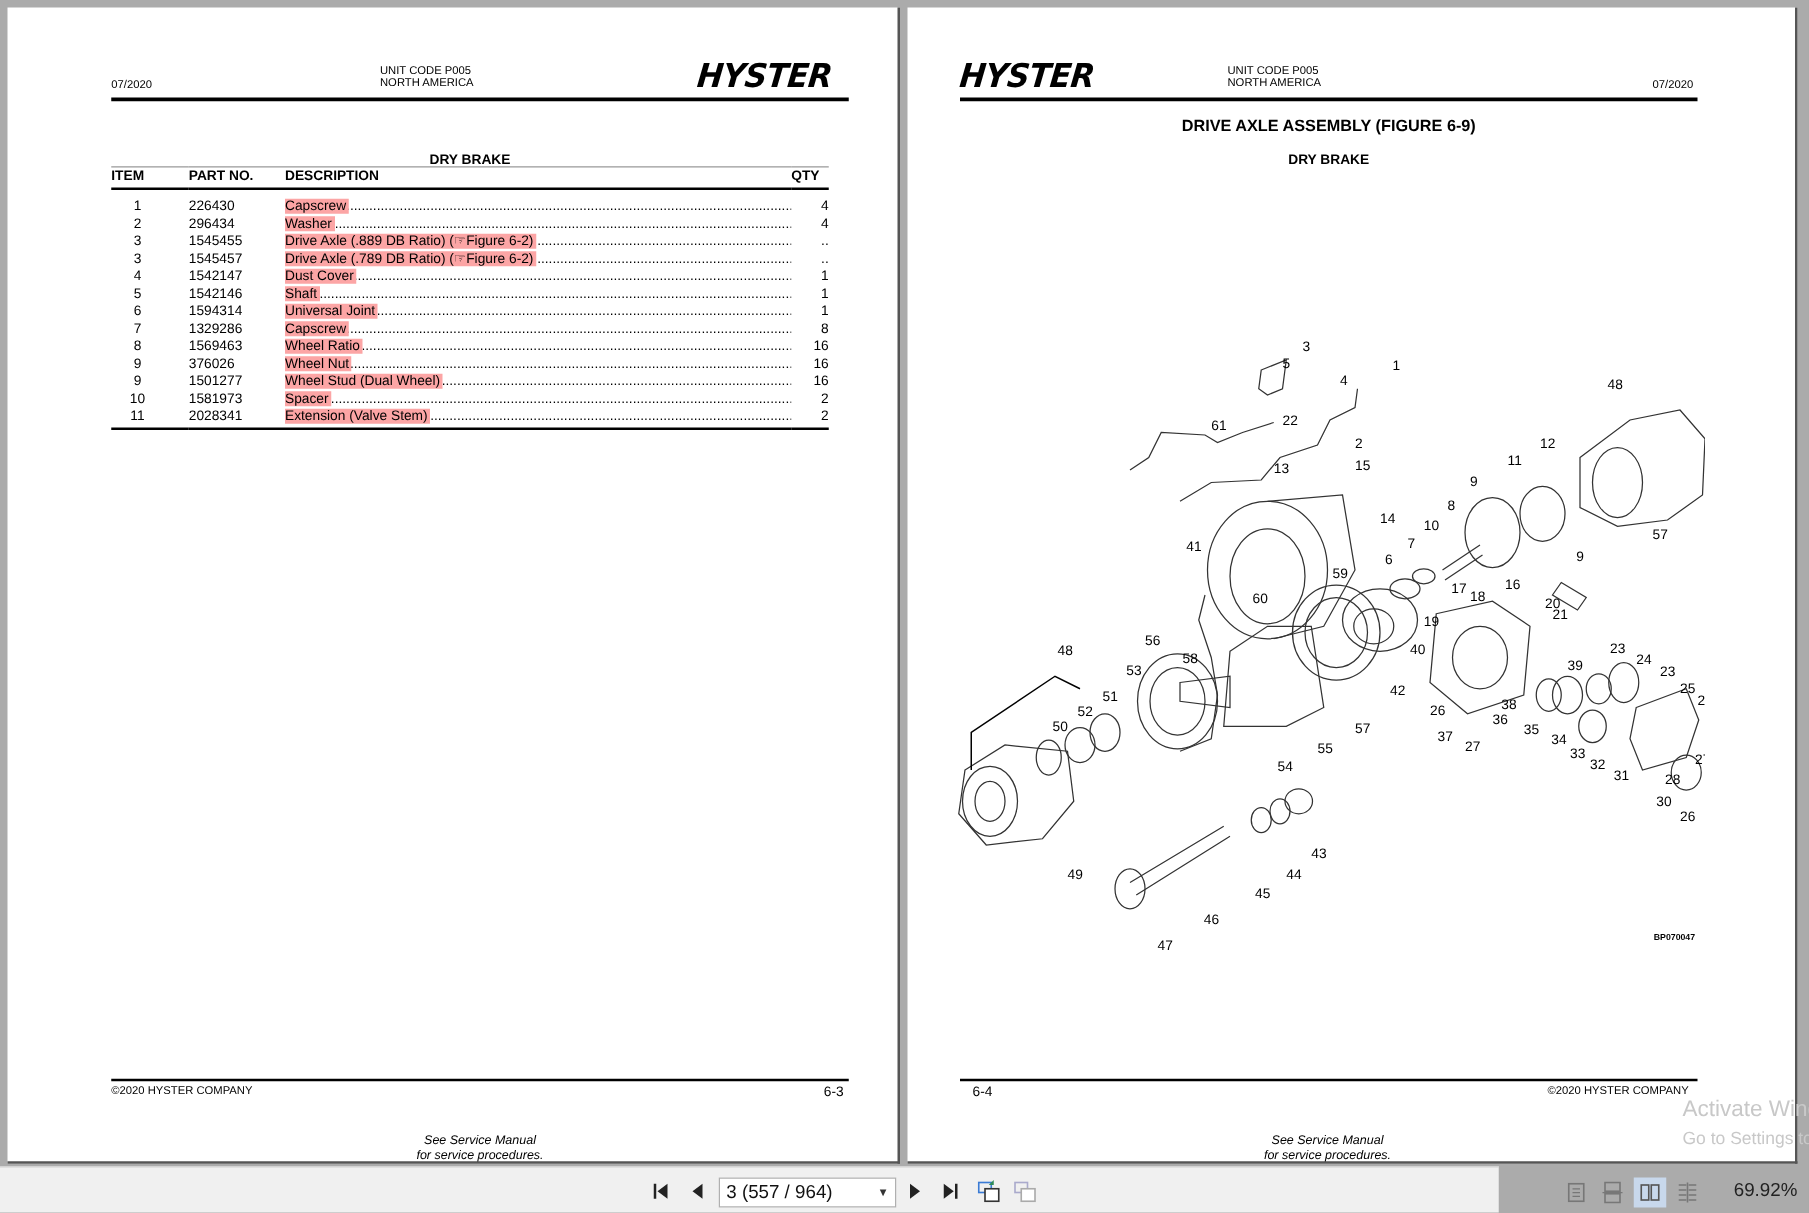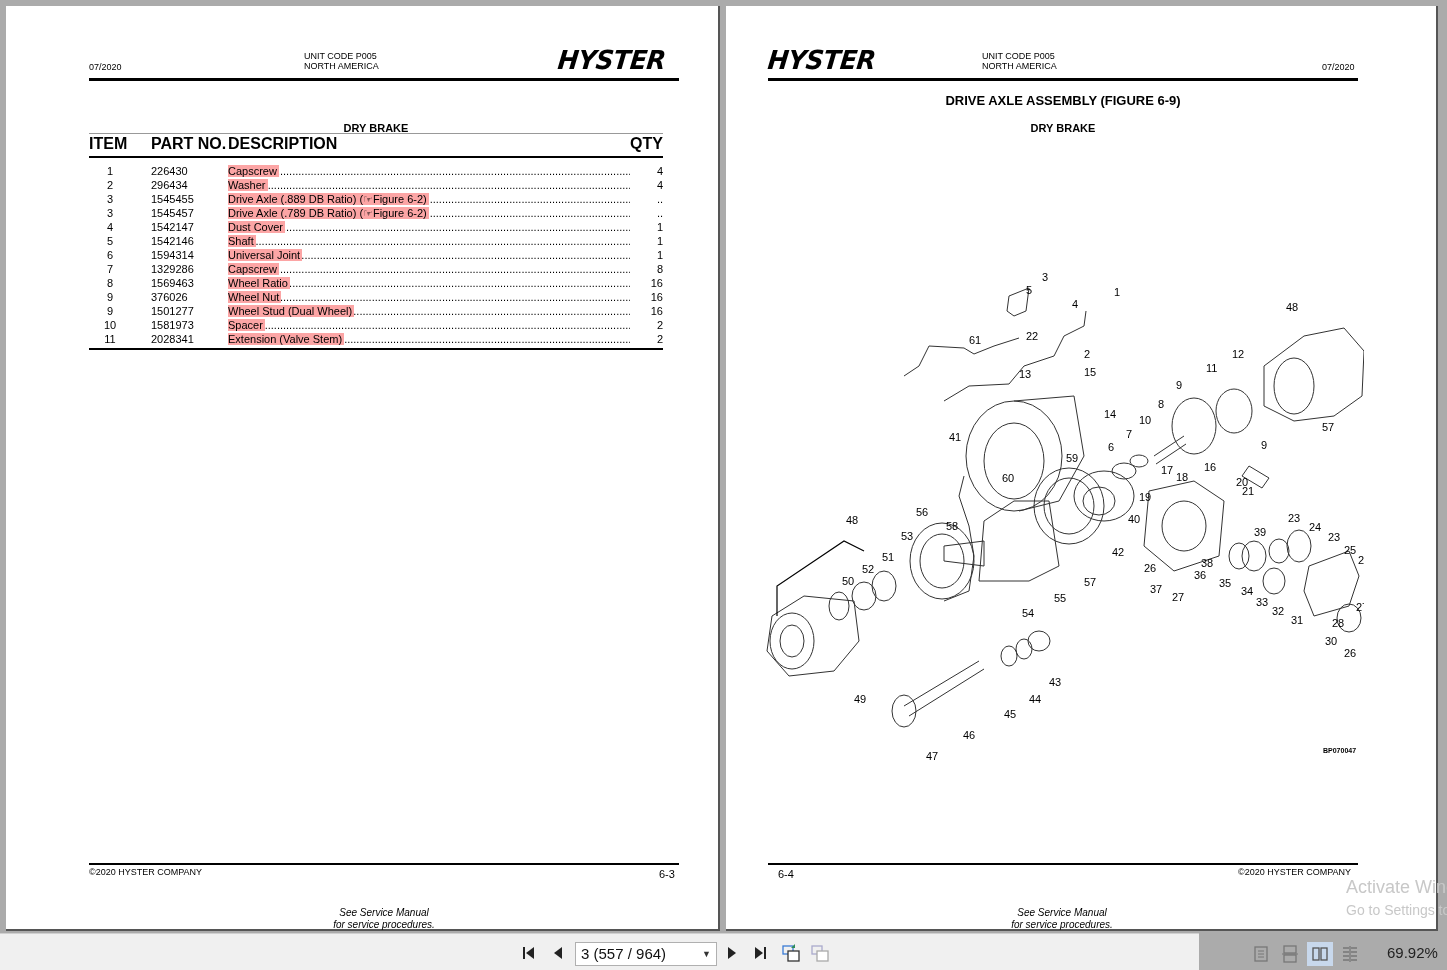--- a/index.html
+++ b/index.html
@@ -10,21 +10,21 @@
   .page.right { left: 726px; width: 712px; }
 
   .hdr-date { position: absolute; font-size: 9px; top: 56px; }
   .hdr-unit { position: absolute; font-size: 9px; line-height: 10px; top: 45px; width: 160px; }
   .logo { position: absolute; top: 40px; font-family: "DejaVu Sans", sans-serif; font-weight: bold; font-style: italic; font-size: 25px; letter-spacing: -0.5px; transform: skewX(-6deg) scaleY(1.05); }
   .hdr-rule { position: absolute; top: 72px; height: 3px; background: #000; }
   .title { position: absolute; top: 87px; font-weight: bold; font-size: 13px; text-align: center; }
   .subtitle { position: absolute; top: 104px; font-weight: bold; font-size: 11px; text-align: center; margin-top: 12px; }
 
   table.parts { position: absolute; left: 83px; top: 127px; width: 574px; border-collapse: collapse; font-size: 11px; }
-  table.parts th { font-weight: bold; font-size: 16px; text-align: left; padding: 1px 0 3px 0; border-top: 1px solid #999; border-bottom: 2px solid #000; }
+  table.parts th { font-weight: bold; font-size: 11px; text-align: left; padding: 1px 0 3px 0; border-top: 1px solid #999; border-bottom: 2px solid #000; }
   table.parts td { padding: 0; height: 14px; line-height: 14px; }
   table.parts tbody tr:first-child td { padding-top: 6px; height: 20px; }
   table.parts tbody tr:last-child td { border-bottom: 2px solid #000; padding-bottom: 2px; }
   td.item { width: 62px; text-align: center; padding-right: 20px !important; }
   td.part { width: 77px; }
   td.desc { position: relative; overflow: hidden; white-space: nowrap; }
   td.desc .txt { background: #fca5a5; padding-right: 2px; position: relative; z-index: 1; }
   td.desc::after { content: "........................................................................................................................................................................................"; position: absolute; left: 0; top: 0; white-space: nowrap; color: #000; z-index: 0; }
   table.parts tbody tr:first-child td.desc::after { top: 6px; }
   td.qty { width: 30px; text-align: right; }

